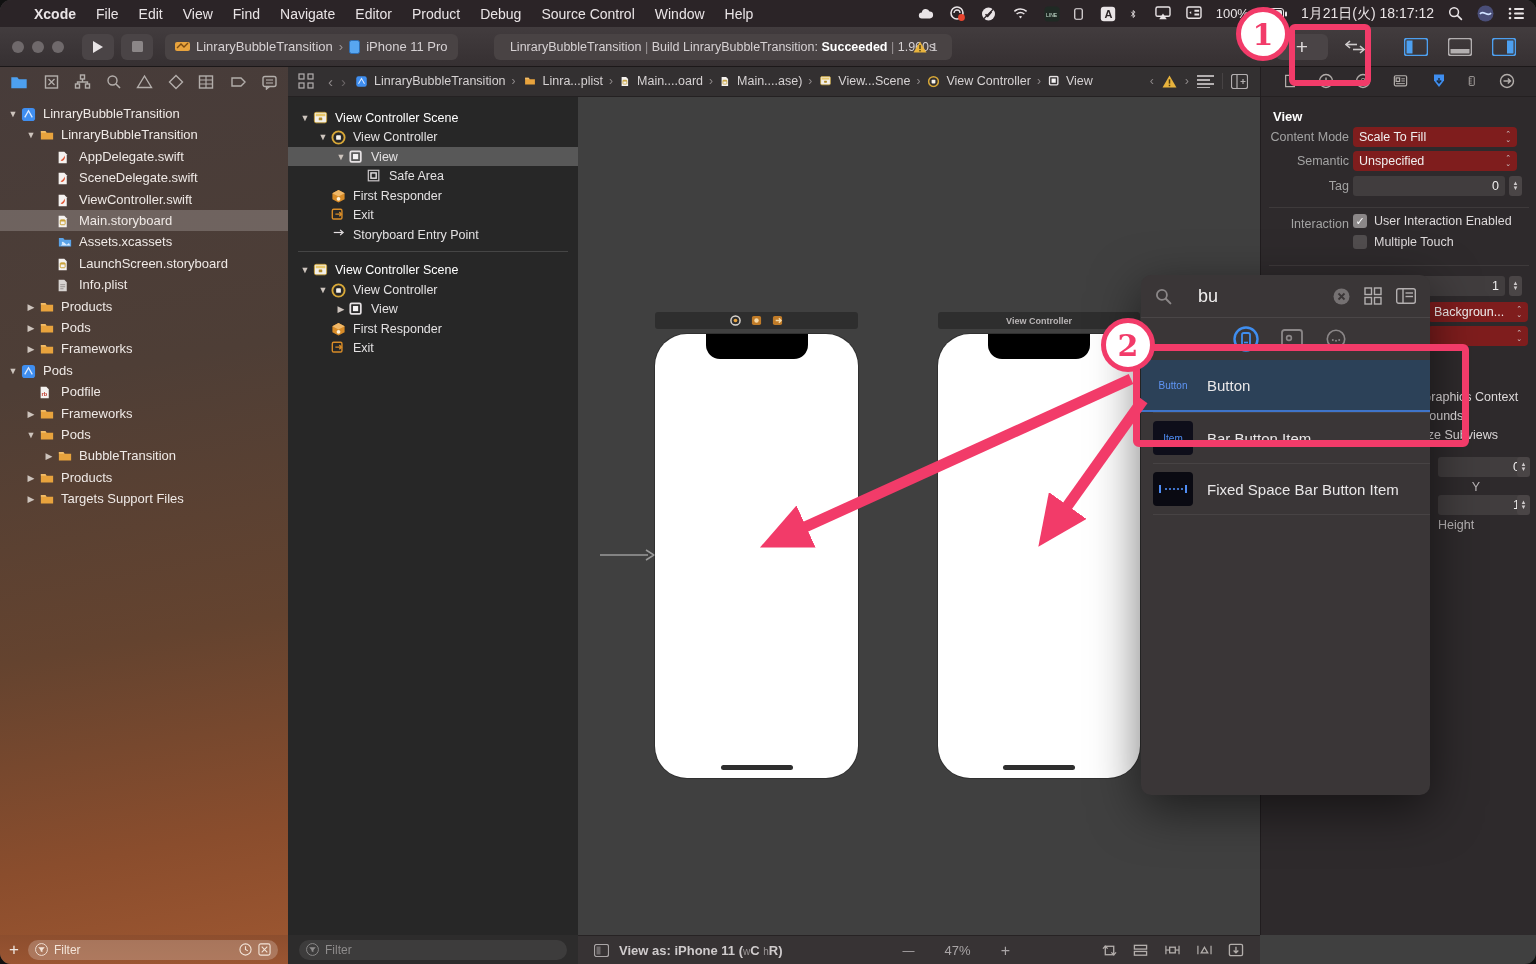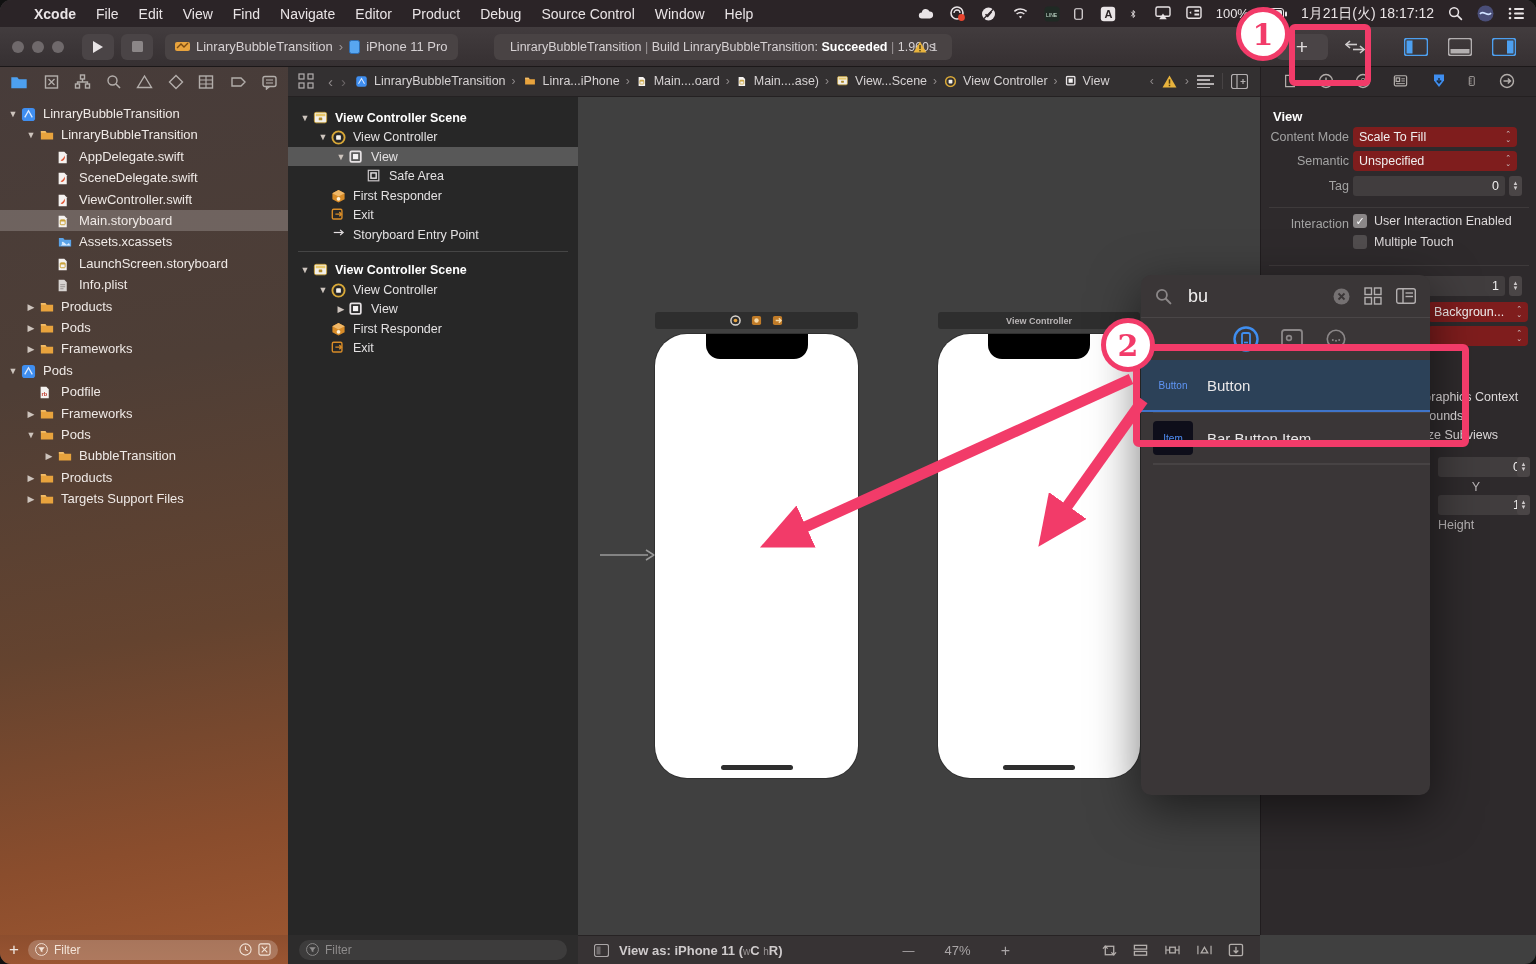--- a/index.html
+++ b/index.html
@@ -40,21 +40,21 @@
      background:linear-gradient(#8d4e2e,#9a5532);display:flex;align-items:center;
      border-right:1px solid #201c1d;z-index:5;}
   .filter-pill{flex:1;height:20px;border-radius:10px;display:flex;align-items:center;
      padding:0 7px;gap:6px;font-size:12px;}
   
   #outline{left:288px;top:66px;width:290px;height:869px;background:#272727;
            border-right:1px solid #1d1d1d;color:#e3e1e2;}
   .out-row{position:absolute;left:0;width:290px;height:19px;display:flex;align-items:center;
            font-size:12.5px;white-space:nowrap;}
   .out-row.selected{background:#585858;}
-  .out-row .hdr{font-weight:bold;color:#fff;}
+  .out-row .hdr{font-weight:normal;color:#fff;}
   #out-filter{left:288px;top:935px;width:290px;height:29px;background:#2d2c2c;
      display:flex;align-items:center;border-right:1px solid #1d1d1d;z-index:5;}
   
   #jumpbar{left:288px;top:66px;width:972px;height:30px;background:#333031;
      border-bottom:1px solid #242122;display:flex;align-items:center;color:#d6d2d3;
      font-size:12.5px;z-index:4;white-space:nowrap;}
   .crumb{display:flex;align-items:center;gap:5px;}
   .crumb-sep{color:#8f8a8b;margin:0 6px;font-size:12px;}
   
   #canvas{left:578px;top:96px;width:682px;height:839px;background:#404040;overflow:hidden;}
@@ -82,21 +82,21 @@
      font-size:6px;color:#cfcbcc;line-height:5px;}
   .field{position:absolute;height:20px;background:#413d3e;border-radius:3px;
      display:flex;align-items:center;justify-content:flex-end;padding:0 6px;color:#f0eeee;}
   .chk{width:14px;height:14px;border-radius:3px;background:#8b8788;display:flex;
      align-items:center;justify-content:center;font-size:11px;color:#fff;margin-right:7px;}
   .chk.off{background:#514d4e;}
   .insp-div{position:absolute;left:8px;width:260px;height:1px;background:#3e3a3b;}
   
   #library{left:1141px;top:275px;width:289px;height:520px;background:#3a3637;
      border-radius:10px;box-shadow:0 14px 50px rgba(0,0,0,0.55);z-index:50;color:#e9e7e8;}
-  #lib-search{display:flex;align-items:center;height:42px;padding:0 14px;gap:16px;
+  #lib-search{display:flex;align-items:center;height:42px;padding:0 14px;gap:26px;
      border-bottom:1px solid #4a4647;}
   #lib-cats{display:flex;align-items:center;justify-content:flex-start;gap:22px;
      padding:8px 0 8px 92px;height:26px;}
   .lib-row{position:relative;display:flex;align-items:center;height:50px;padding:0 12px;gap:14px;}
   .lib-row.selected{background:#2c4158;border-bottom:2px solid #3f74c9;}
   .lib-sep{height:1px;background:#474344;margin:0 0 0 12px;}
   .thumb{width:40px;height:34px;border-radius:4px;display:flex;align-items:center;
      justify-content:center;flex:0 0 auto;}
   .lib-label{font-size:15px;}
   
@@ -605,21 +605,21 @@
           <span>LinraryBubbleTransition</span>
         </span>
         <span class="crumb-sep">›</span>
         <span class="crumb">
           <span style="transform: scale(0.8);">
             <svg width="16" height="14" viewBox="0 0 16 16">
               <path d="M1 3.5 L6 3.5 L7.5 5.5 L15 5.5 L15 13 L1 13 Z" fill="#e8a33d"></path>
               <path d="M1 3.5 L6 3.5 L7.5 5.5 L1 5.5 Z" fill="#f0bc6a"></path>
             </svg>
           </span>
-          <span>Linra...iPhone</span>
+          <span>Linra...plist</span>
         </span>
         <span class="crumb-sep">›</span>
         <span class="crumb">
           <span style="transform: scale(0.8);">
             <svg width="13" height="15" viewBox="0 0 16 16">
               <path d="M2 1 H9 L12 4 V15 H2 Z" fill="#f5f2f0"></path>
               <rect x="4" y="6" width="6" height="6" rx="1" fill="none" stroke="#c9a23a" stroke-width="1.2"></rect>
               <rect x="4" y="6" width="6" height="2" fill="#c9a23a"></rect>
             </svg>
           </span>
@@ -1095,20 +1095,34 @@
           <span class="lib-label">Button</span>
         </div>
         <div class="lib-sep"></div>
         <div class="lib-row">
           <span class="thumb" style="background: rgb(14, 14, 26);">
             <span style="color:#4f8df5;font-size:10px;">Item</span>
           </span>
           <span class="lib-label">Bar Button Item</span>
         </div>
         <div class="lib-sep"></div>
+        <div class="lib-row">
+          <span class="thumb" style="background: rgb(10, 10, 18);">
+            <svg width="30" height="10" viewBox="0 0 30 10">
+              <line x1="2" y1="1" x2="2" y2="9" stroke="#4f8df5" stroke-width="2"></line>
+              <line x1="28" y1="1" x2="28" y2="9" stroke="#4f8df5" stroke-width="2"></line>
+              <circle cx="8" cy="5" r="1.1" fill="#4f8df5"></circle>
+              <circle cx="12" cy="5" r="1.1" fill="#4f8df5"></circle>
+              <circle cx="16" cy="5" r="1.1" fill="#4f8df5"></circle>
+              <circle cx="20" cy="5" r="1.1" fill="#4f8df5"></circle>
+              <circle cx="24" cy="5" r="1.1" fill="#4f8df5"></circle>
+            </svg>
+          </span>
+          <span class="lib-label">Fixed Space Bar Button Item</span>
+        </div>
         <div class="lib-sep"></div>
       </div>
   </div>
 
   <svg id="arrows" width="1536" height="964" viewBox="0 0 1536 964">
     <defs>
       <marker id="ah" markerWidth="4.6" markerHeight="4.2" refX="3.4" refY="2.1" orient="auto">
         <polygon points="0,0 4.6,2.1 0,4.2" fill="#f23b69"></polygon>
       </marker>
     </defs>

